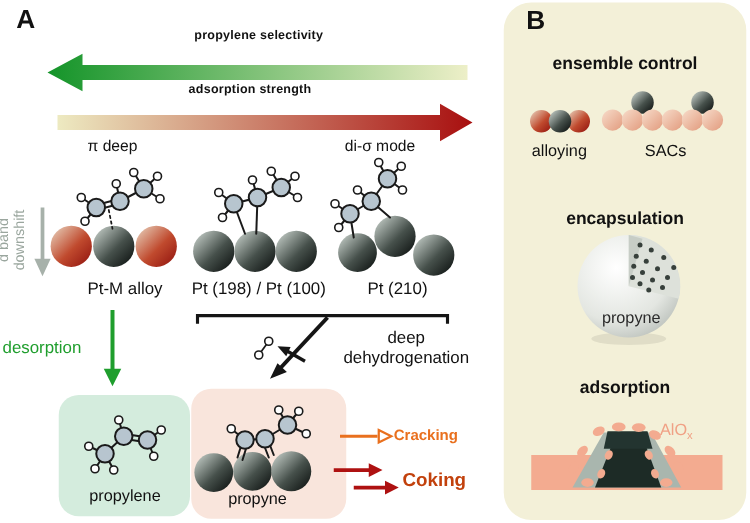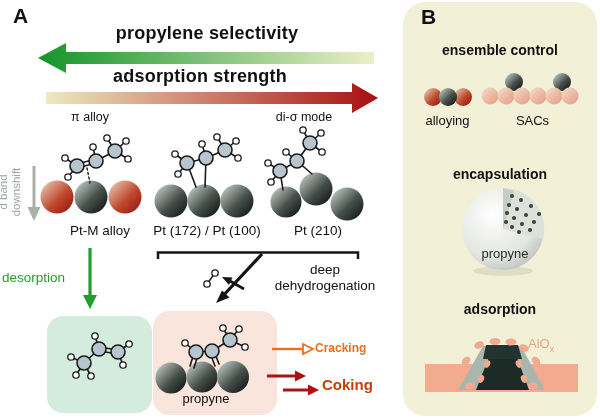--- a/index.html
+++ b/index.html
@@ -1,21 +1,21 @@
 <!DOCTYPE html>
 <html><head>
 <meta charset="utf-8">
 <style>
   html,body{margin:0;padding:0;background:#fff;}
   #canvas{position:relative;width:600px;height:418px;background:#fff;overflow:hidden;
           font-family:"Liberation Sans",sans-serif;color:#111;}
   .abs{position:absolute;}
   .ctr{text-align:center;}
   .panel-label{font-size:21px;font-weight:bold;}
-  .arrow-title{font-size:18px;font-weight:bold;letter-spacing:0.2px;}
+  .arrow-title{font-size:10px;font-weight:bold;letter-spacing:0.2px;}
   .mode-label{font-size:12.5px;}
   .surface-label{font-size:13.5px;}
   .small-label{font-size:13px;}
   .b-title{font-size:14px;font-weight:bold;}
   .green-txt{color:#1f9e2d;}
   .orange-txt{color:#e9701e;font-weight:bold;font-size:12px;}
   .darkred-txt{color:#c2410c;font-weight:bold;font-size:15px;}
   .gray-rot{color:#9aa69e;font-size:11.5px;line-height:1.15;}
   #panelB{left:403px;top:2px;width:194px;height:414px;background:#f3f0d8;border-radius:22px;z-index:1;}
   #greenBox{left:47px;top:316px;width:105px;height:97px;background:#d4ecdd;border-radius:16px;z-index:1;}
@@ -319,39 +319,40 @@
         <ellipse cx="524" cy="379" rx="4" ry="3" transform="rotate(65 524 379)"></ellipse>
       </g>
     </g>
   </svg>
 
   <div class="abs txt panel-label" style="left:13px;top:4px;">A</div>
 
   <div class="abs txt arrow-title ctr" style="left:57px;top:23px;width:300px;">propylene selectivity</div>
   <div class="abs txt arrow-title ctr" style="left:50px;top:66px;width:300px;">adsorption strength</div>
 
-  <div class="abs txt mode-label ctr" style="left:50px;top:110px;width:80px;">π alloy</div>
+  <div class="abs txt mode-label ctr" style="left:50px;top:110px;width:80px;">π deep</div>
   <div class="abs txt mode-label ctr" style="left:264px;top:110px;width:80px;">di-σ mode</div>
 
   <div id="dband" class="abs txt gray-rot ctr">
     <span style="display:block;">d band</span>
     <span style="display:block;">downshift</span>
   </div>
 
   <div class="abs txt surface-label ctr" style="left:55px;top:223px;width:90px;">Pt-M alloy</div>
-  <div class="abs txt surface-label ctr" style="left:144px;top:223px;width:126px;">Pt (172) / Pt (100)</div>
+  <div class="abs txt surface-label ctr" style="left:144px;top:223px;width:126px;">Pt (198) / Pt (100)</div>
   <div class="abs txt surface-label ctr" style="left:280px;top:223px;width:76px;">Pt (210)</div>
 
   <div class="abs txt surface-label green-txt" style="left:2px;top:270px;">desorption</div>
 
   <div class="abs txt surface-label ctr" style="left:255px;top:262px;width:140px;line-height:1.2;">
     <span style="display:block;">deep</span>
     <span style="display:block;">dehydrogenation</span>
   </div>
 
+  <div class="abs txt small-label ctr" style="left:50px;top:389px;width:100px;">propylene</div>
   <div class="abs txt small-label ctr" style="left:156px;top:391px;width:100px;">propyne</div>
 
   <div class="abs txt orange-txt" style="left:315px;top:341px;">Cracking</div>
   <div class="abs txt darkred-txt" style="left:322px;top:376px;">Coking</div>
 
   <div class="abs txt panel-label" style="left:421px;top:5px;">B</div>
 
   <div class="abs txt b-title ctr" style="left:403px;top:42px;width:194px;">ensemble control</div>
   <div class="abs txt small-label ctr" style="left:405px;top:113px;width:85px;">alloying</div>
   <div class="abs txt small-label ctr" style="left:490px;top:113px;width:85px;">SACs</div>

